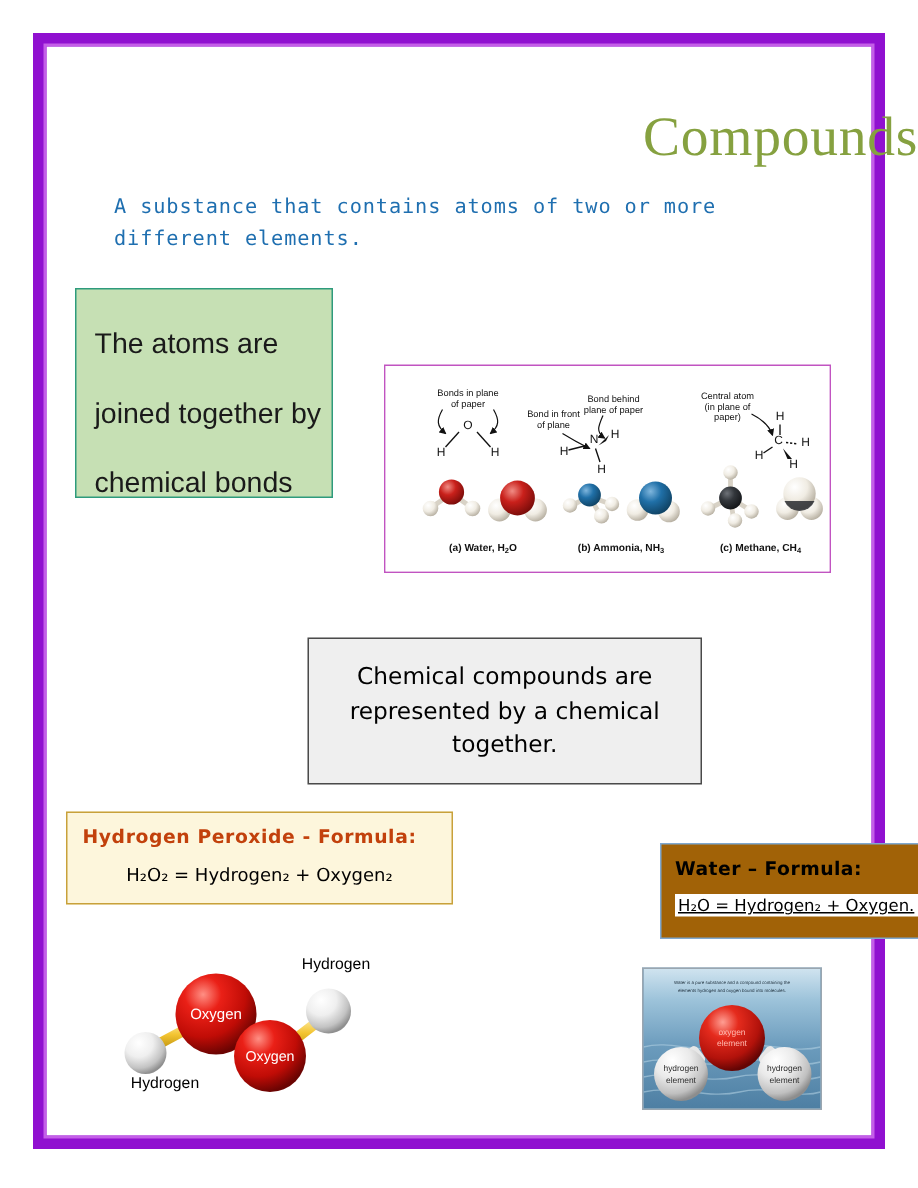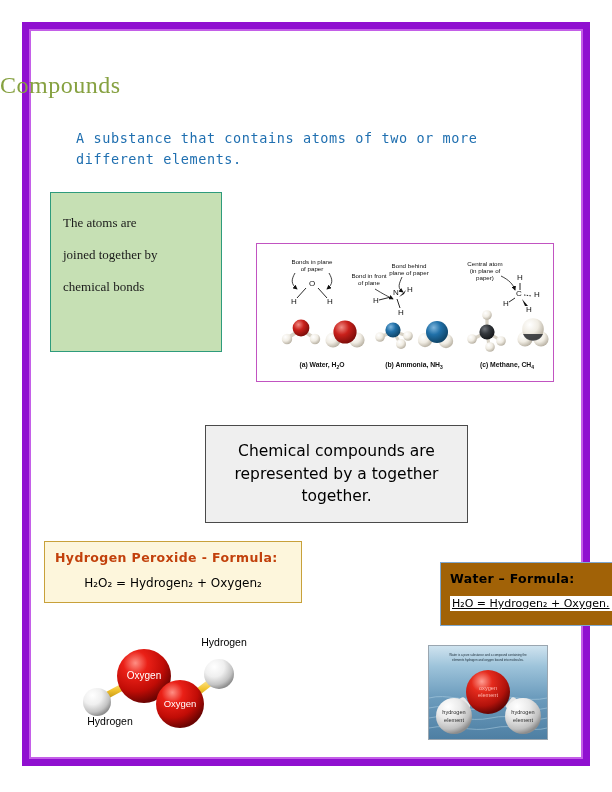--- a/index.html
+++ b/index.html
@@ -38,23 +38,23 @@
     border: 2px solid #C45FE8;
     box-sizing: border-box;
     pointer-events: none;
   }
 
   
   #title {
     position: absolute;
     left: 0; top: 72px;
     width: 612px;
-    text-align: left;
+    text-align: right;
     font-family: "Liberation Serif", "DejaVu Serif", serif;
-    font-size: 24px;
+    font-size: 37px;
     color: #86A140;
     letter-spacing: 0.5px;
     line-height: 1.1;
   }
 
   
   #subtitle {
     position: absolute;
     left: 76px; top: 128px;
     width: 460px;
@@ -62,29 +62,29 @@
     font-size: 13.5px;
     color: #1F6FB0;
     line-height: 1.55;
     letter-spacing: 0.6px;
   }
 
   
   #green-box {
     position: absolute;
     left: 50px; top: 192px;
-    width: 172px; height: 160px;
+    width: 172px; height: 140px;
     background: #C6E0B4;
     border: 1px solid #2E9B7C;
     box-sizing: border-box;
     padding: 14px 0 0 12px;
-    font-size: 13px;
+    font-size: 19px;
     color: #1a1a1a;
     line-height: 2.45;
-    font-family: Liberation Serif, serif;
+    font-family: Liberation Sans, sans-serif;
   }
   #green-box .gline { display: block; white-space: nowrap; }
 
   
   #mol-panel {
     position: absolute;
     left: 256px; top: 243px;
     width: 298px; height: 139px;
     background: #fdfdfd;
     border: 1.5px solid #C154C1;
@@ -333,21 +333,21 @@
         <circle cx="276" cy="85" r="10.8" fill="url(#gWhite)"></circle>
         <path d="M266,90 a10.8,10.8 0 0,0 20,0 z" fill="#2a2d31" opacity="0.85"></path>
       </g>
       <text x="250" y="123" font-family="Liberation Sans, sans-serif" font-size="6.8" font-weight="bold" fill="#111" text-anchor="middle">(c) Methane, CH<tspan font-size="5" dy="1.6">4</tspan></text>
     </svg>
   </div>
 
   <div id="grey-box">
     <div>
       <span>Chemical compounds are</span><br>
-      <span>represented by a together</span><br>
+      <span>represented by a chemical</span><br>
       <span>together.</span>
     </div>
   </div>
 
   <div id="hp-box">
     <div class="hdr">Hydrogen Peroxide - Formula:</div>
     <div class="frm">H₂O₂ = Hydrogen₂ + Oxygen₂</div>
   </div>
 
   <div id="water-box">

